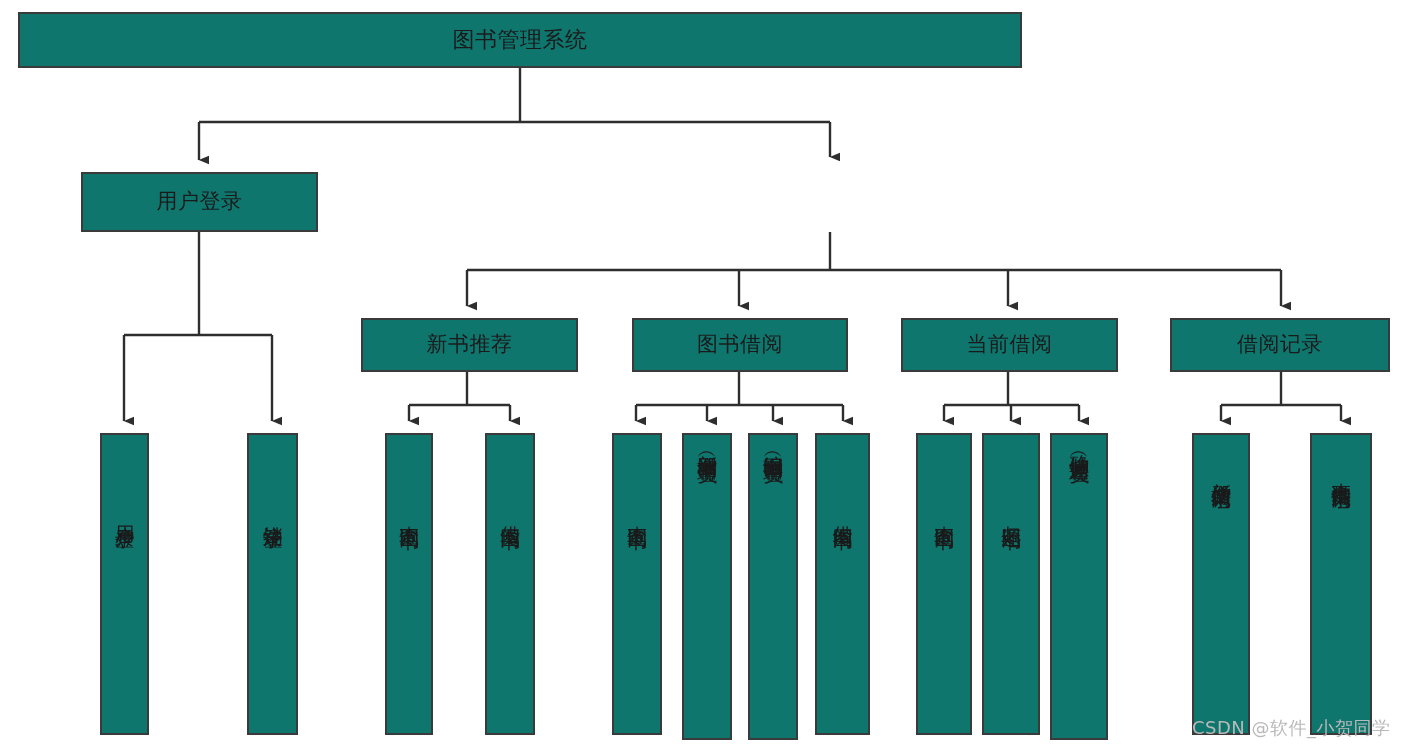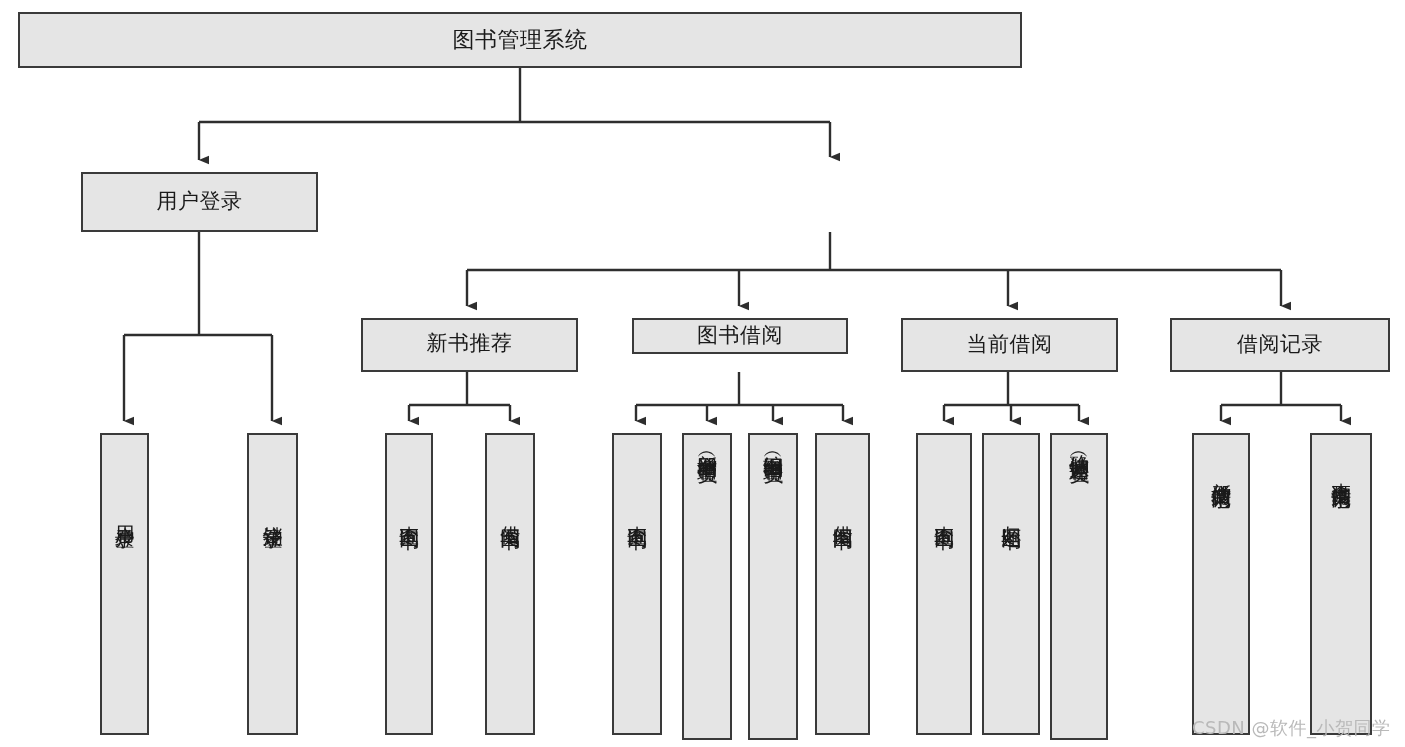--- a/index.html
+++ b/index.html
@@ -20,21 +20,21 @@
     position: absolute;
     left: 0;
     top: 0;
     width: 1405px;
     height: 747px;
     pointer-events: none;
   }
   .node {
     position: absolute;
     box-sizing: border-box;
-    background: #e5e5e5;
+    background: #0f766e;
     border: 2.2px solid #3a3a3a;
     display: flex;
     align-items: center;
     justify-content: center;
     color: #1a1a1a;
   }
   .node.horiz {
     font-size: 21px;
     letter-spacing: 0.5px;
     line-height: 1.2;
@@ -122,24 +122,24 @@
   </svg>
 
   <div class="node horiz root" style="left:18px; top:12px; width:1004px; height:56px;">
     <span>图书管理系统</span>
   </div>
 
   <div class="node horiz" style="left:81px; top:172px; width:237px; height:60px;">
     <span>用户登录</span>
   </div>
 
-  <div class="node horiz" style="left:361px; top:318px; width:217px; height:54px;font-family:Liberation Mono, monospace;">
+  <div class="node horiz" style="left:361px; top:318px; width:217px; height:54px;">
     <span>新书推荐</span>
   </div>
-  <div class="node horiz" style="left:632px; top:318px; width:216px; height:36px;">
+  <div class="node horiz" style="left:632px; top:318px; width:216px; height:54px;">
     <span>图书借阅</span>
   </div>
   <div class="node horiz" style="left:1170px; top:318px; width:220px; height:54px;">
     <span>借阅记录</span>
   </div>
   <div class="node horiz" style="left:901px; top:318px; width:217px; height:54px;">
     <span>当前借阅</span>
   </div>
 
   <div class="node leaf" style="left:100px; top:433px; width:49px; height:302px;">

